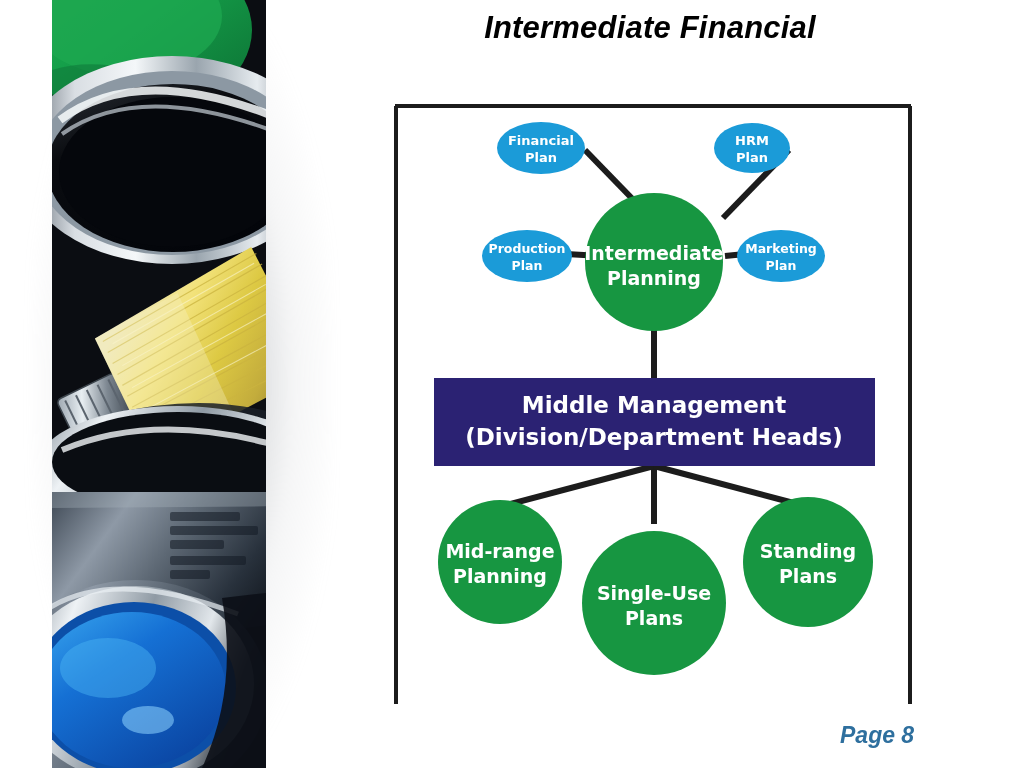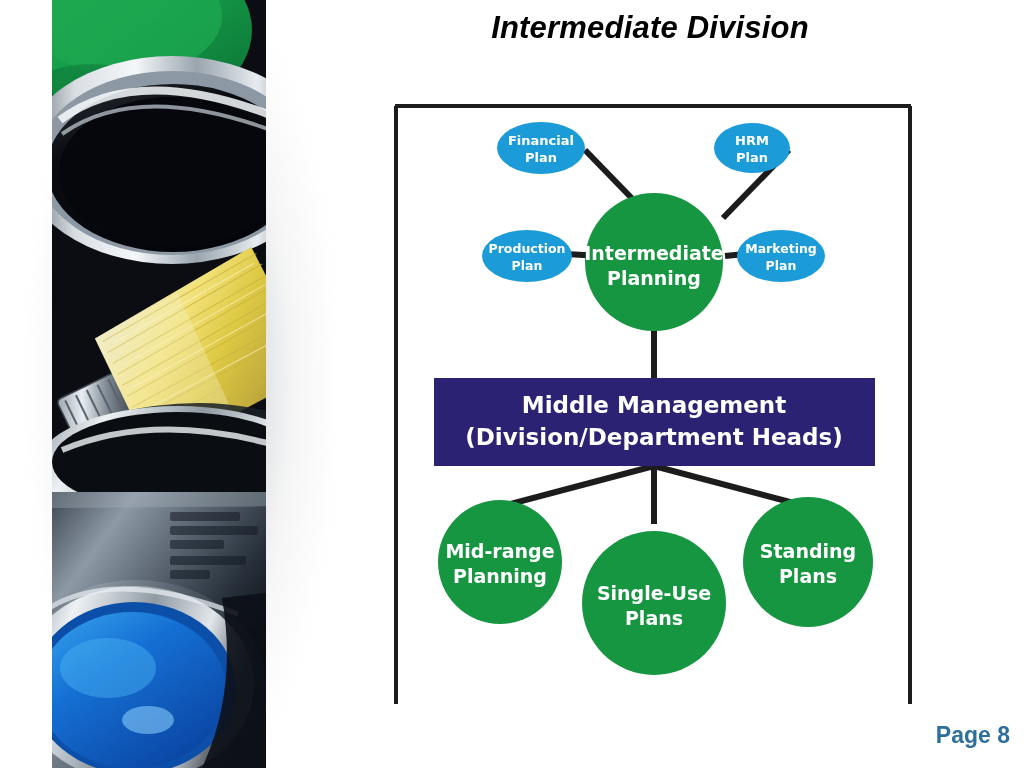--- a/index.html
+++ b/index.html
@@ -74,24 +74,25 @@
     height: 602px;
   }
   #diagram svg { display: block; }
 
   
   #page-number {
     position: absolute;
     left: 840px;
     top: 722px;
     width: 170px;
-    text-align: right;
+    text-align: left;
     font-size: 23px;
     font-weight: bold;
     color: #2e6f9e;
+    font-style: italic;
   }
 
   .nodetext {
     font-family: "DejaVu Sans", "Liberation Sans", sans-serif;
     font-weight: bold;
     fill: #ffffff;
     text-anchor: middle;
     dominant-baseline: middle;
   }
 </style>
@@ -234,21 +235,21 @@
         <ellipse cx="96" cy="720" rx="26" ry="14" fill="#8fd5ff" opacity="0.55"></ellipse>
         <path d="M-6,610 Q60,566 186,614" stroke="#e9eff4" stroke-width="5" fill="none" opacity="0.7"></path>
 
         <path d="M170,598 L222,592 L222,768 L150,768 Q186,690 170,598 Z" fill="#0c1017" opacity="0.9"></path>
 
         <rect x="0" y="0" width="214" height="768" fill="none"></rect>
       </g>
     </svg>
   </div>
 
-  <div id="title">Intermediate Division</div>
+  <div id="title">Intermediate Financial</div>
 
   <div id="diagram">
     <svg width="520" height="602" viewBox="0 0 520 602" xmlns="http://www.w3.org/2000/svg">
 
       <g stroke="#1c1c1c" stroke-width="4" fill="none">
         <path d="M2,2 L518,2"></path>
         <path d="M3,2 L3,600"></path>
         <path d="M517,2 L517,600"></path>
       </g>
 

